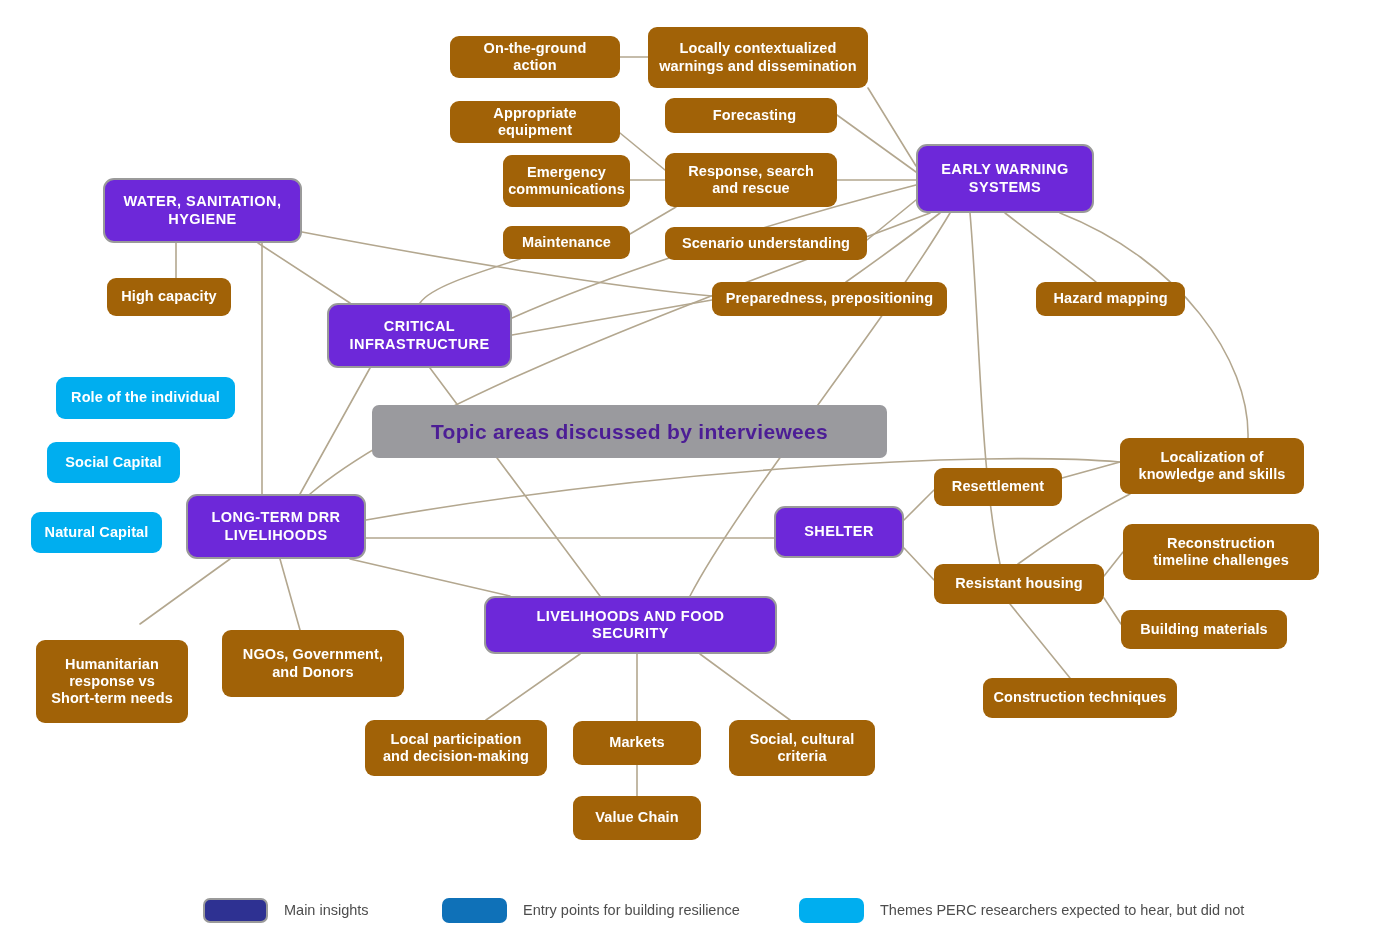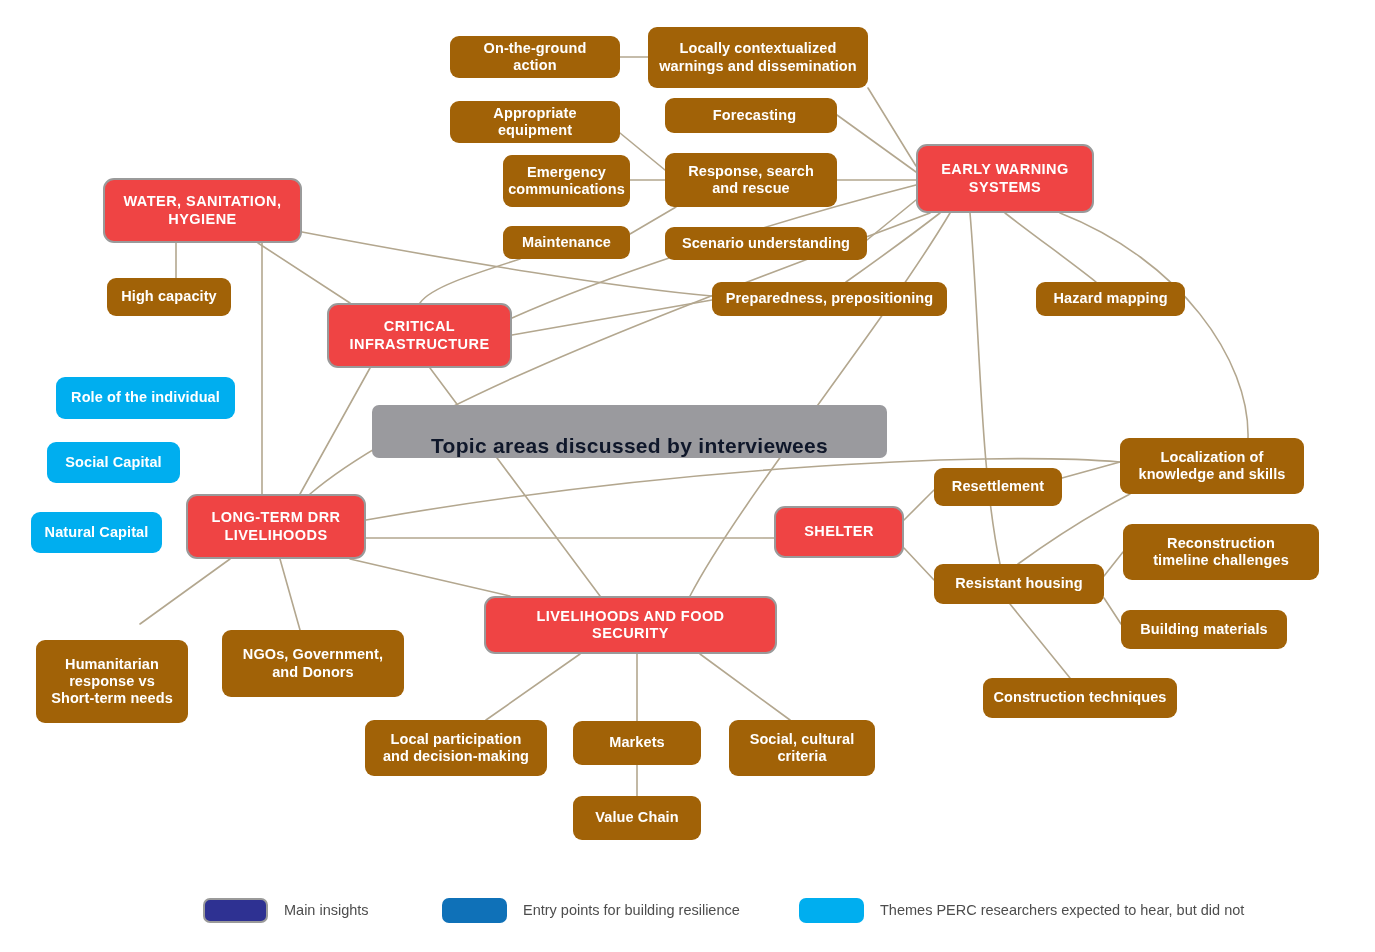--- a/index.html
+++ b/index.html
@@ -29,21 +29,21 @@
     justify-content:center;
     text-align:center;
     color:#ffffff;
     border-radius:9px;
     line-height:1.18;
     padding:4px 10px;
     z-index:3;
   }
   
   .node.main{
-    background:#ef4444;
+    background:#6d28d9;
     border:2.5px solid #9a9a9a;
     border-radius:11px;
     font-weight:bold;
     font-size:14.5px;
     letter-spacing:0.45px;
     box-shadow:0 0 0 0 rgba(0,0,0,0);
   }
   
   .node.entry{
     background:#a16207;
@@ -60,22 +60,22 @@
   }
   .node .lbl{display:block;white-space:pre-line;}
 
   
   #title-banner{
     position:absolute;
     left:372px;top:405px;
     width:515px;height:53px;
     background:#9a9a9e;
     border-radius:7px;
-    display:flex;align-items:flex-end;justify-content:center;
-    color:#0f172a;
+    display:flex;align-items:center;justify-content:center;
+    color:#4c1d95;
     font-weight:bold;
     font-size:21px;
     letter-spacing:0.3px;
     z-index:2;
   }
 
   
   #legend{
     position:absolute;
     left:0;top:895px;

